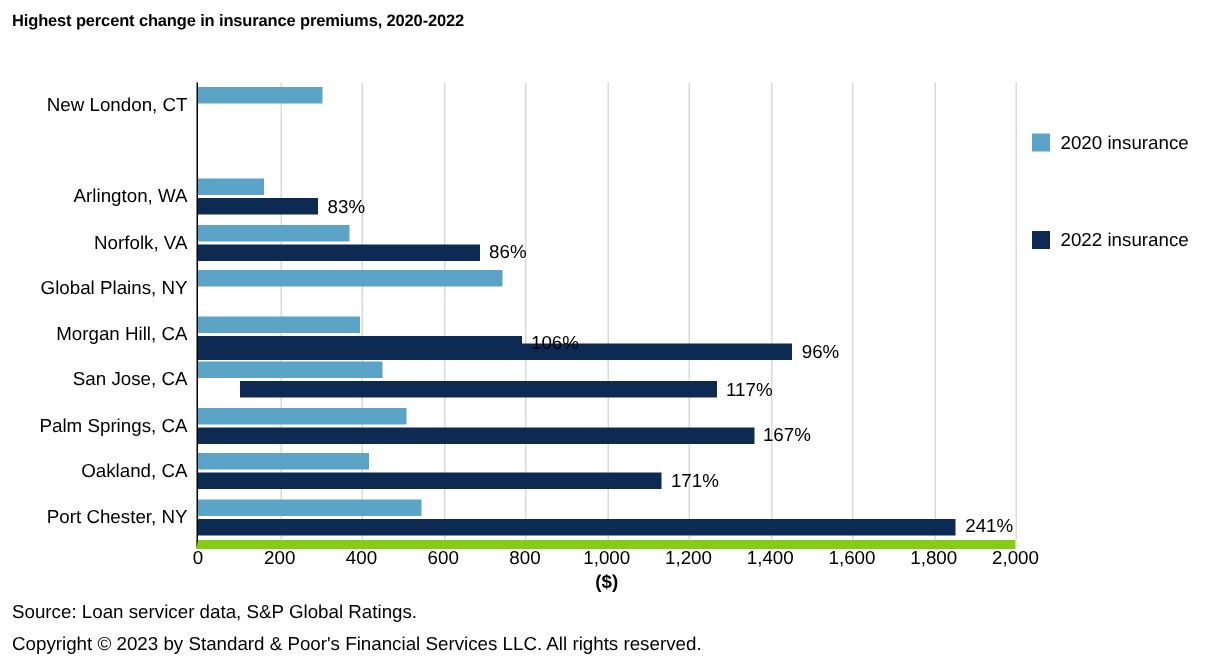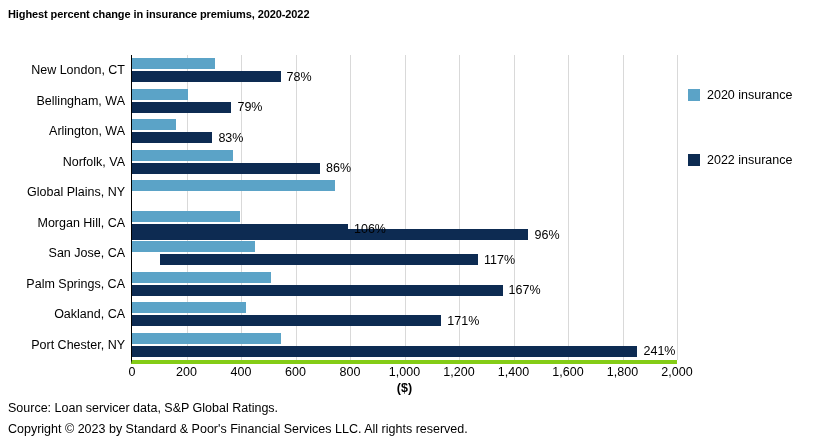--- a/index.html
+++ b/index.html
@@ -24,21 +24,21 @@
     letter-spacing: -0.1px;
   }
   
   #plot {
     position: absolute;
     left: 131px;
     top: 55px;
     width: 545px;
     height: 305px;
     border-left: 1px solid #000000;
-    border-bottom: 4px solid #84cc16;
+    border-bottom: 6px solid #84cc16;
     box-sizing: content-box;
   }
   .gridline {
     position: absolute;
     top: 0;
     bottom: 0;
     width: 1px;
     background: #d9d9d9;
   }
   #rows {
@@ -149,30 +149,20 @@
       <div class="gridline" style="left: 327px;"></div>
       <div class="gridline" style="left: 381.5px;"></div>
       <div class="gridline" style="left: 436px;"></div>
       <div class="gridline" style="left: 490.5px;"></div>
       <div class="gridline" style="left: 545px;"></div>
     </div>
   <div id="rows">
       <div class="row" style="top: 0px; height: 30.5px;">
         <div class="cat-label">New London, CT</div>
         <div class="bar light" style="width: 83.1125px; top: 3.25px;"></div>
-        <div class="bar dark" style="width: 148.512px; top: 16.25px;">
-          <span class="bar-value">78%</span>
-        </div>
-      </div>
-      <div class="row" style="top: 30.5px; height: 30.5px;">
-        <div class="cat-label">Bellingham, WA</div>
-        <div class="bar light" style="width: 55.8625px; top: 3.25px;"></div>
-        <div class="bar dark" style="width: 99.4625px; top: 16.25px;">
-          <span class="bar-value">79%</span>
-        </div>
       </div>
       <div class="row" style="top: 61px; height: 30.5px;">
         <div class="cat-label">Arlington, WA</div>
         <div class="bar light" style="width: 43.6px; top: 3.25px;"></div>
         <div class="bar dark" style="width: 80.3875px; top: 16.25px;">
           <span class="bar-value">83%</span>
         </div>
       </div>
       <div class="row" style="top: 91.5px; height: 30.5px;">
         <div class="cat-label">Norfolk, VA</div>

